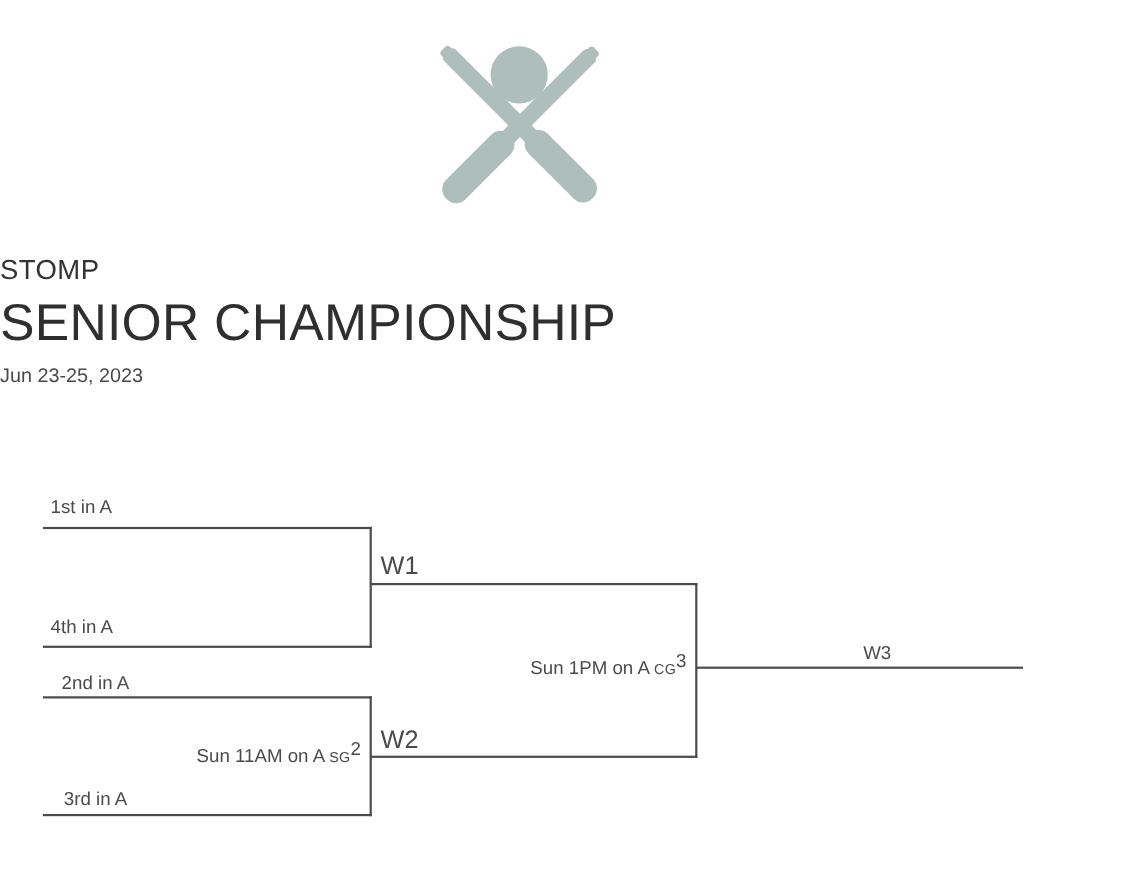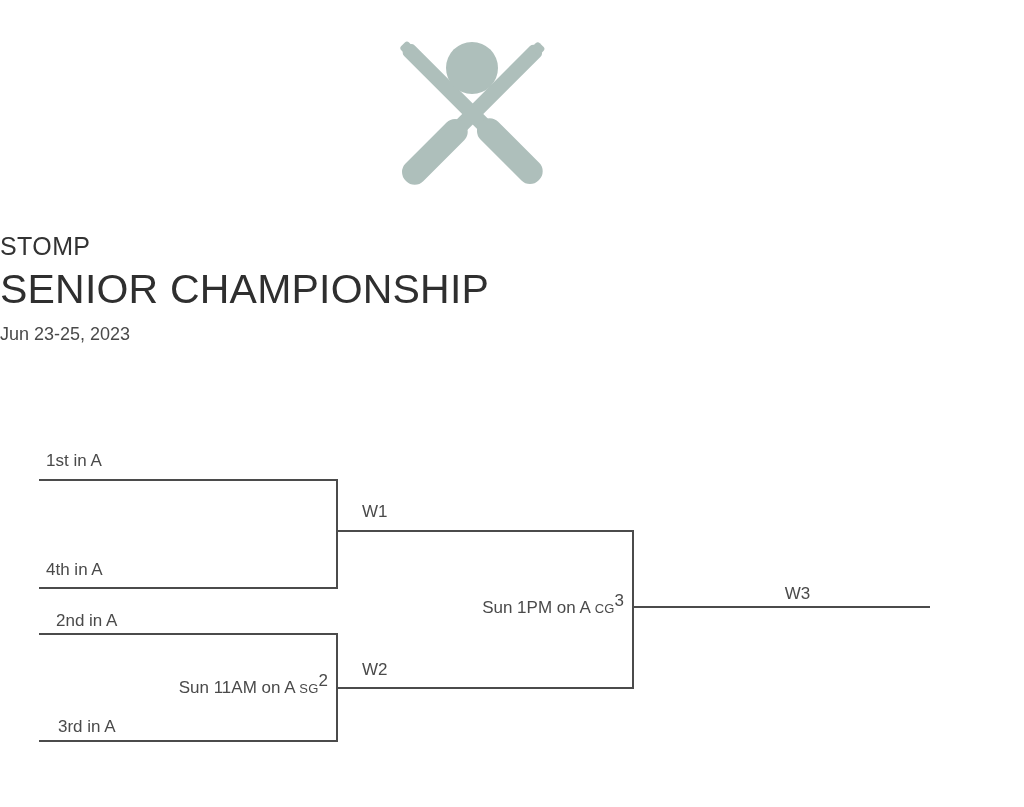--- a/index.html
+++ b/index.html
@@ -36,21 +36,21 @@
   #logo-svg { display: block; }
 
   #event-org {
     font-size: 25px;
     letter-spacing: 0.4px;
     color: #333333;
     line-height: 1;
     margin-top: 34px;
   }
   #event-title {
-    font-size: 41px;
+    font-size: 47px;
     letter-spacing: 0.2px;
     color: #2f2f2f;
     line-height: 1.12;
     margin-top: 8px;
   }
   #event-dates {
     font-size: 18px;
     color: #4a4a4a;
     line-height: 1;
     margin-top: 12px;
@@ -90,25 +90,24 @@
     font-size: 13px;
     letter-spacing: 0.2px;
   }
   .gnum {
     font-size: 17px;
     vertical-align: super;
     line-height: 0;
   }
   .outcome-label {
     position: absolute;
-    font-size: 17px;
+    font-size: 23px;
     color: #4a4a4a;
     white-space: nowrap;
     line-height: 1;
-    margin-left: 16px;
   }
   .centered-label {
     position: absolute;
     font-size: 17px;
     color: #4a4a4a;
     white-space: nowrap;
     line-height: 1;
     text-align: center;
   }
 </style>

